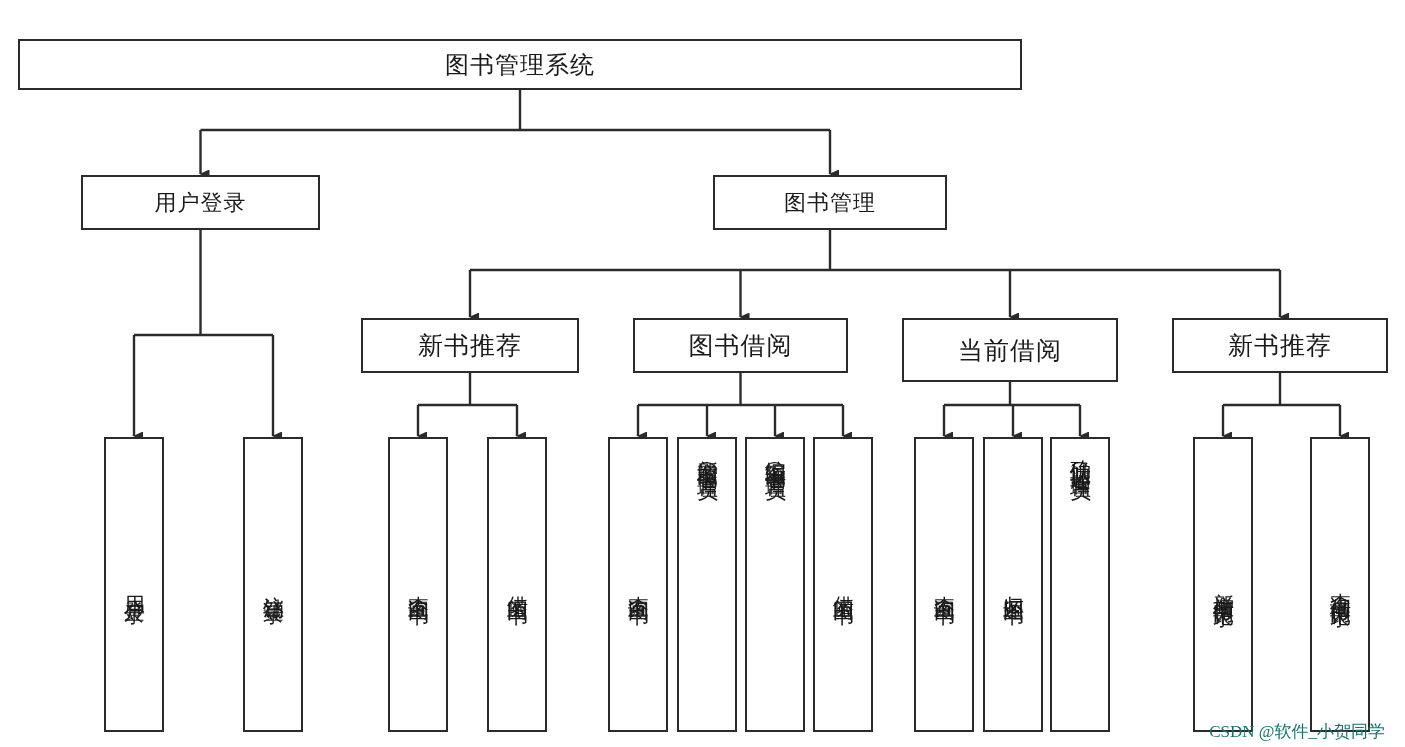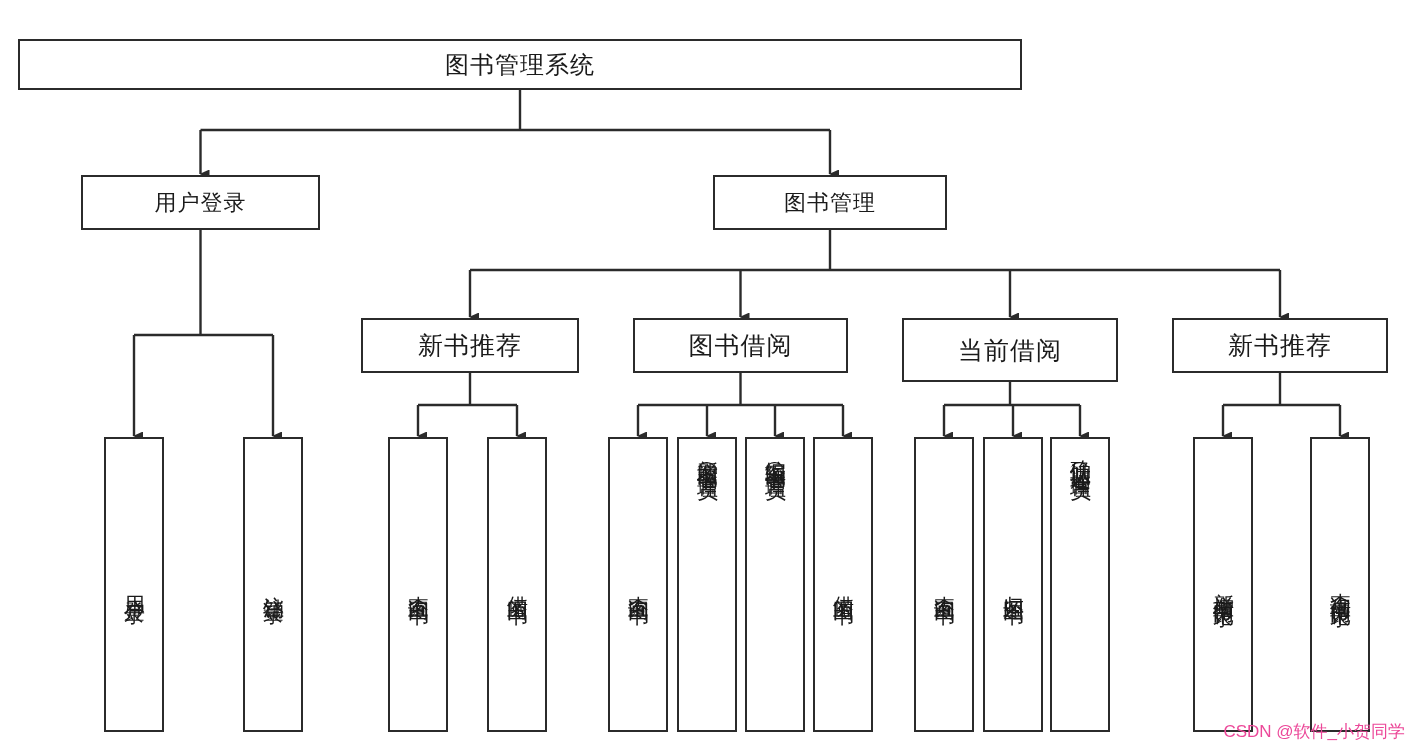--- a/index.html
+++ b/index.html
@@ -67,27 +67,27 @@
     align-items: center;
   }
   .node-leaf.top-text {
     align-items: flex-start;
   }
   .node-leaf.top-text .vtext {
     margin-top: 4px;
   }
   .watermark {
     position: absolute;
-    right: 0;
+    right: 20px;
     bottom: 4px;
     font-size: 17px;
-    color: #ec4899;
+    color: #0f766e;
     white-space: nowrap;
     z-index: 5;
-    font-family: Liberation Sans, sans-serif;
+    font-family: Liberation Serif, serif;
   }
 </style>
 </head>
 <body>
 
 <div id="diagram-root">
 
   <svg id="edge-layer" viewBox="0 0 1405 747" width="1405" height="747" xmlns="http://www.w3.org/2000/svg">
     <defs>
       <marker id="arrowhead" markerWidth="9" markerHeight="10" refX="4.5" refY="9" orient="auto" markerUnits="userSpaceOnUse">

